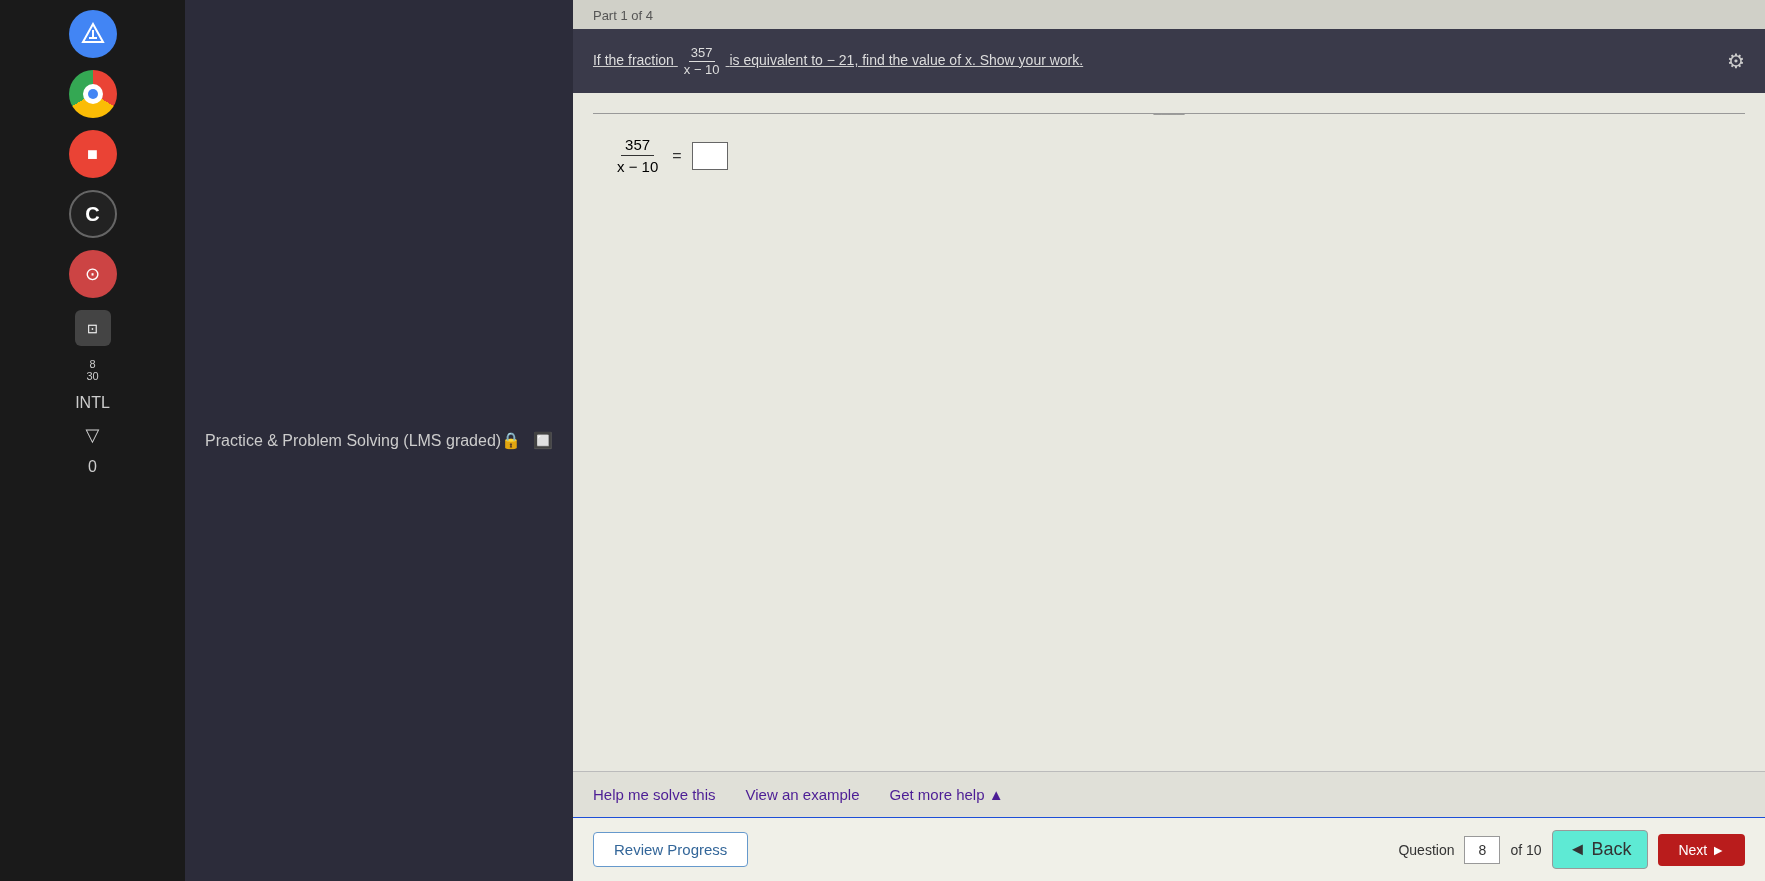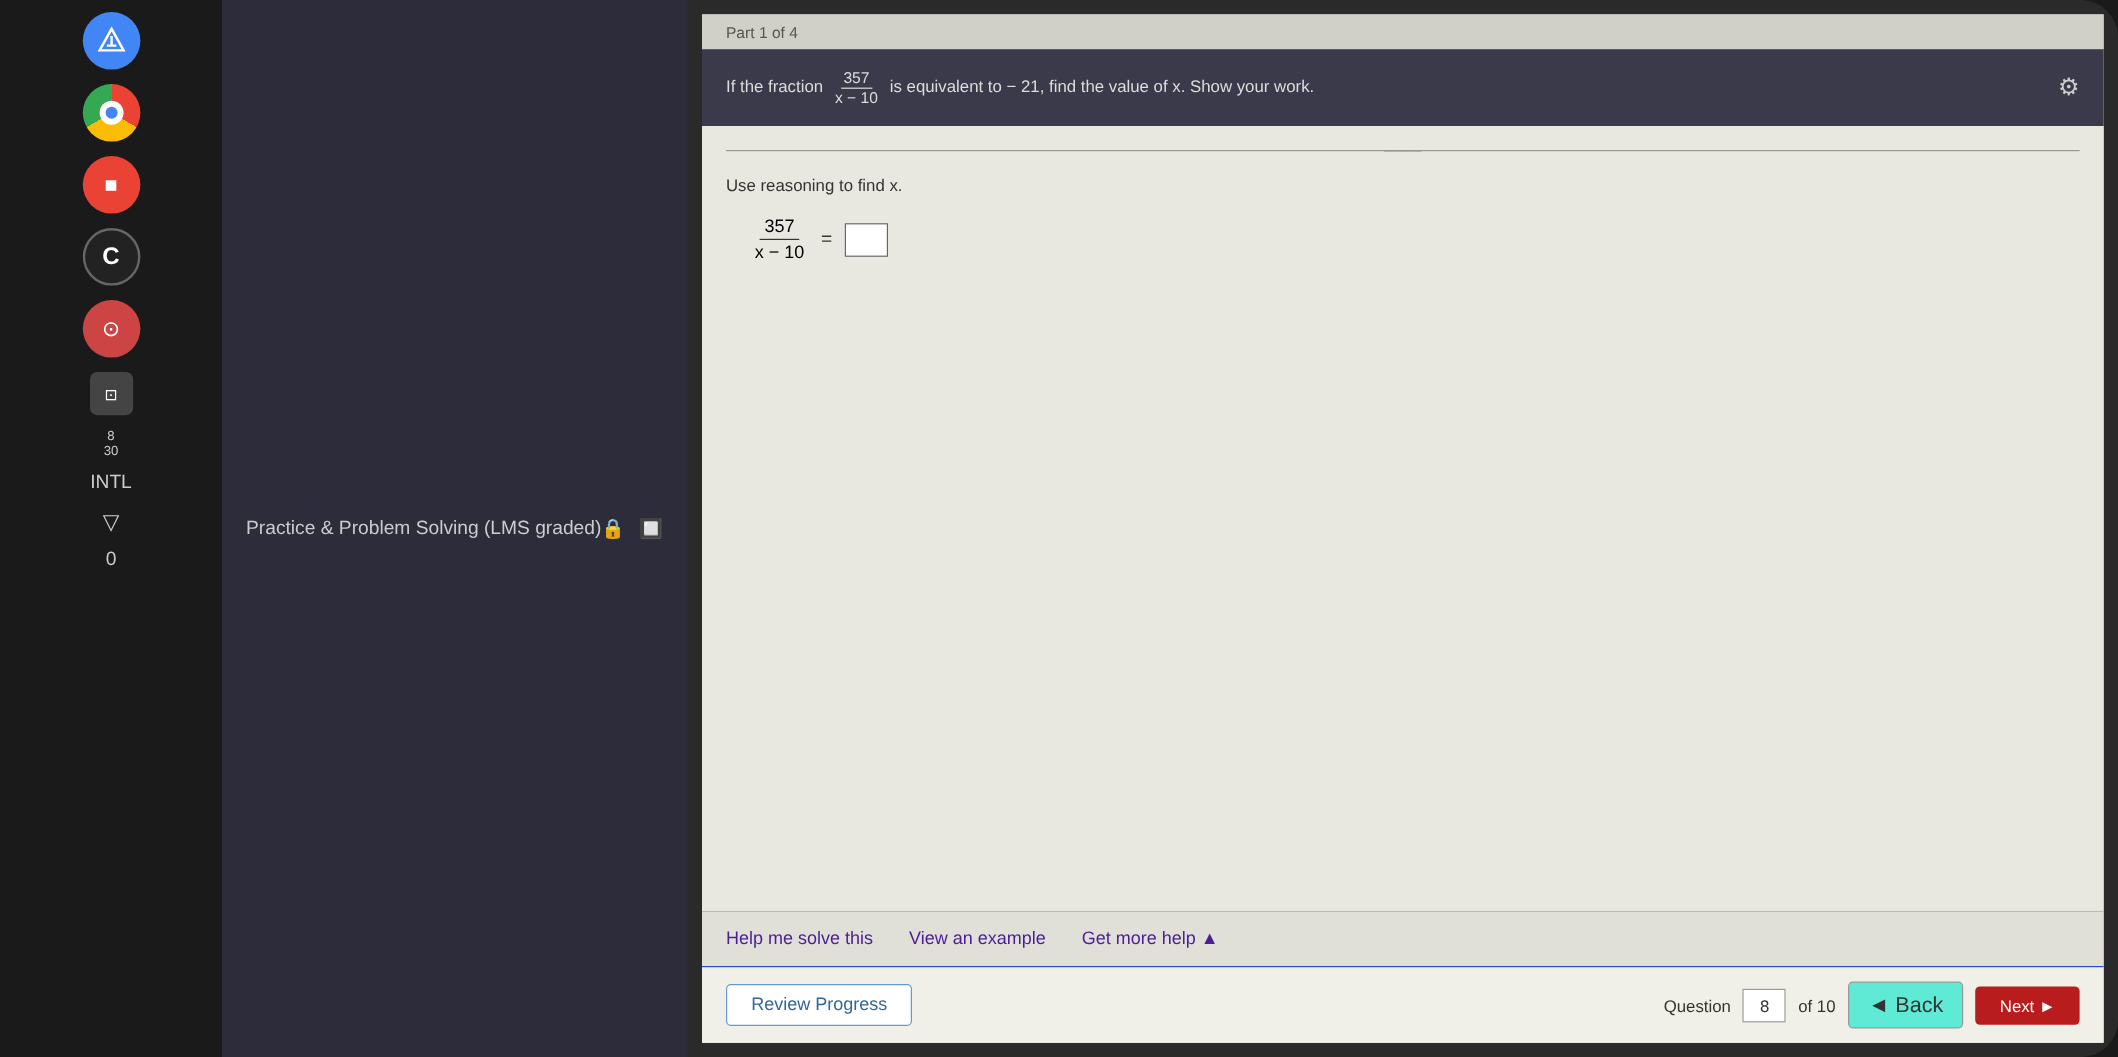--- a/index.html
+++ b/index.html
@@ -86,36 +86,37 @@
       font-size: 16px;
       cursor: pointer;
     }
 
     
     .content-panel {
       flex: 1;
       background: #e8e8e0;
       display: flex;
       flex-direction: column;
-      margin: 12px;
+      margin: 0;
     }
 
     .part-label {
       color: #555;
       font-size: 13px;
       padding: 8px 20px 6px;
       background: #d0d0c8;
     }
 
     .question-header {
       background: #3a3a4a;
       padding: 16px 4px 16px 20px;
       color: #ccc;
       font-size: 14px;
       position: relative;
+      text-decoration: underline;
     }
 
     .settings-icon {
       position: absolute;
       right: 20px;
       top: 50%;
       transform: translateY(-50%);
       color: #ccc;
       font-size: 20px;
       cursor: pointer;
@@ -420,21 +421,20 @@
       </div>
       <span class="settings-icon">⚙</span>
     </div>
 
     <div class="work-area">
       <hr class="divider-line">
       <div style="text-align:center; margin: -22px 0 14px; display:flex; justify-content:center;">
         <span style="background:#e8e8e0; padding:0 10px; color:#888; font-size:11px;">────</span>
       </div>
 
-      <p class="instruction-text">Use reasoning to find x.</p>
 
       <div class="math-expression">
         <div class="fraction-display">
           <span class="num">357</span>
           <span class="den">x − 10</span>
         </div>
         <span class="equals-sign">=</span>
         <input class="input-box" type="text" style="">
       </div>
     </div>

